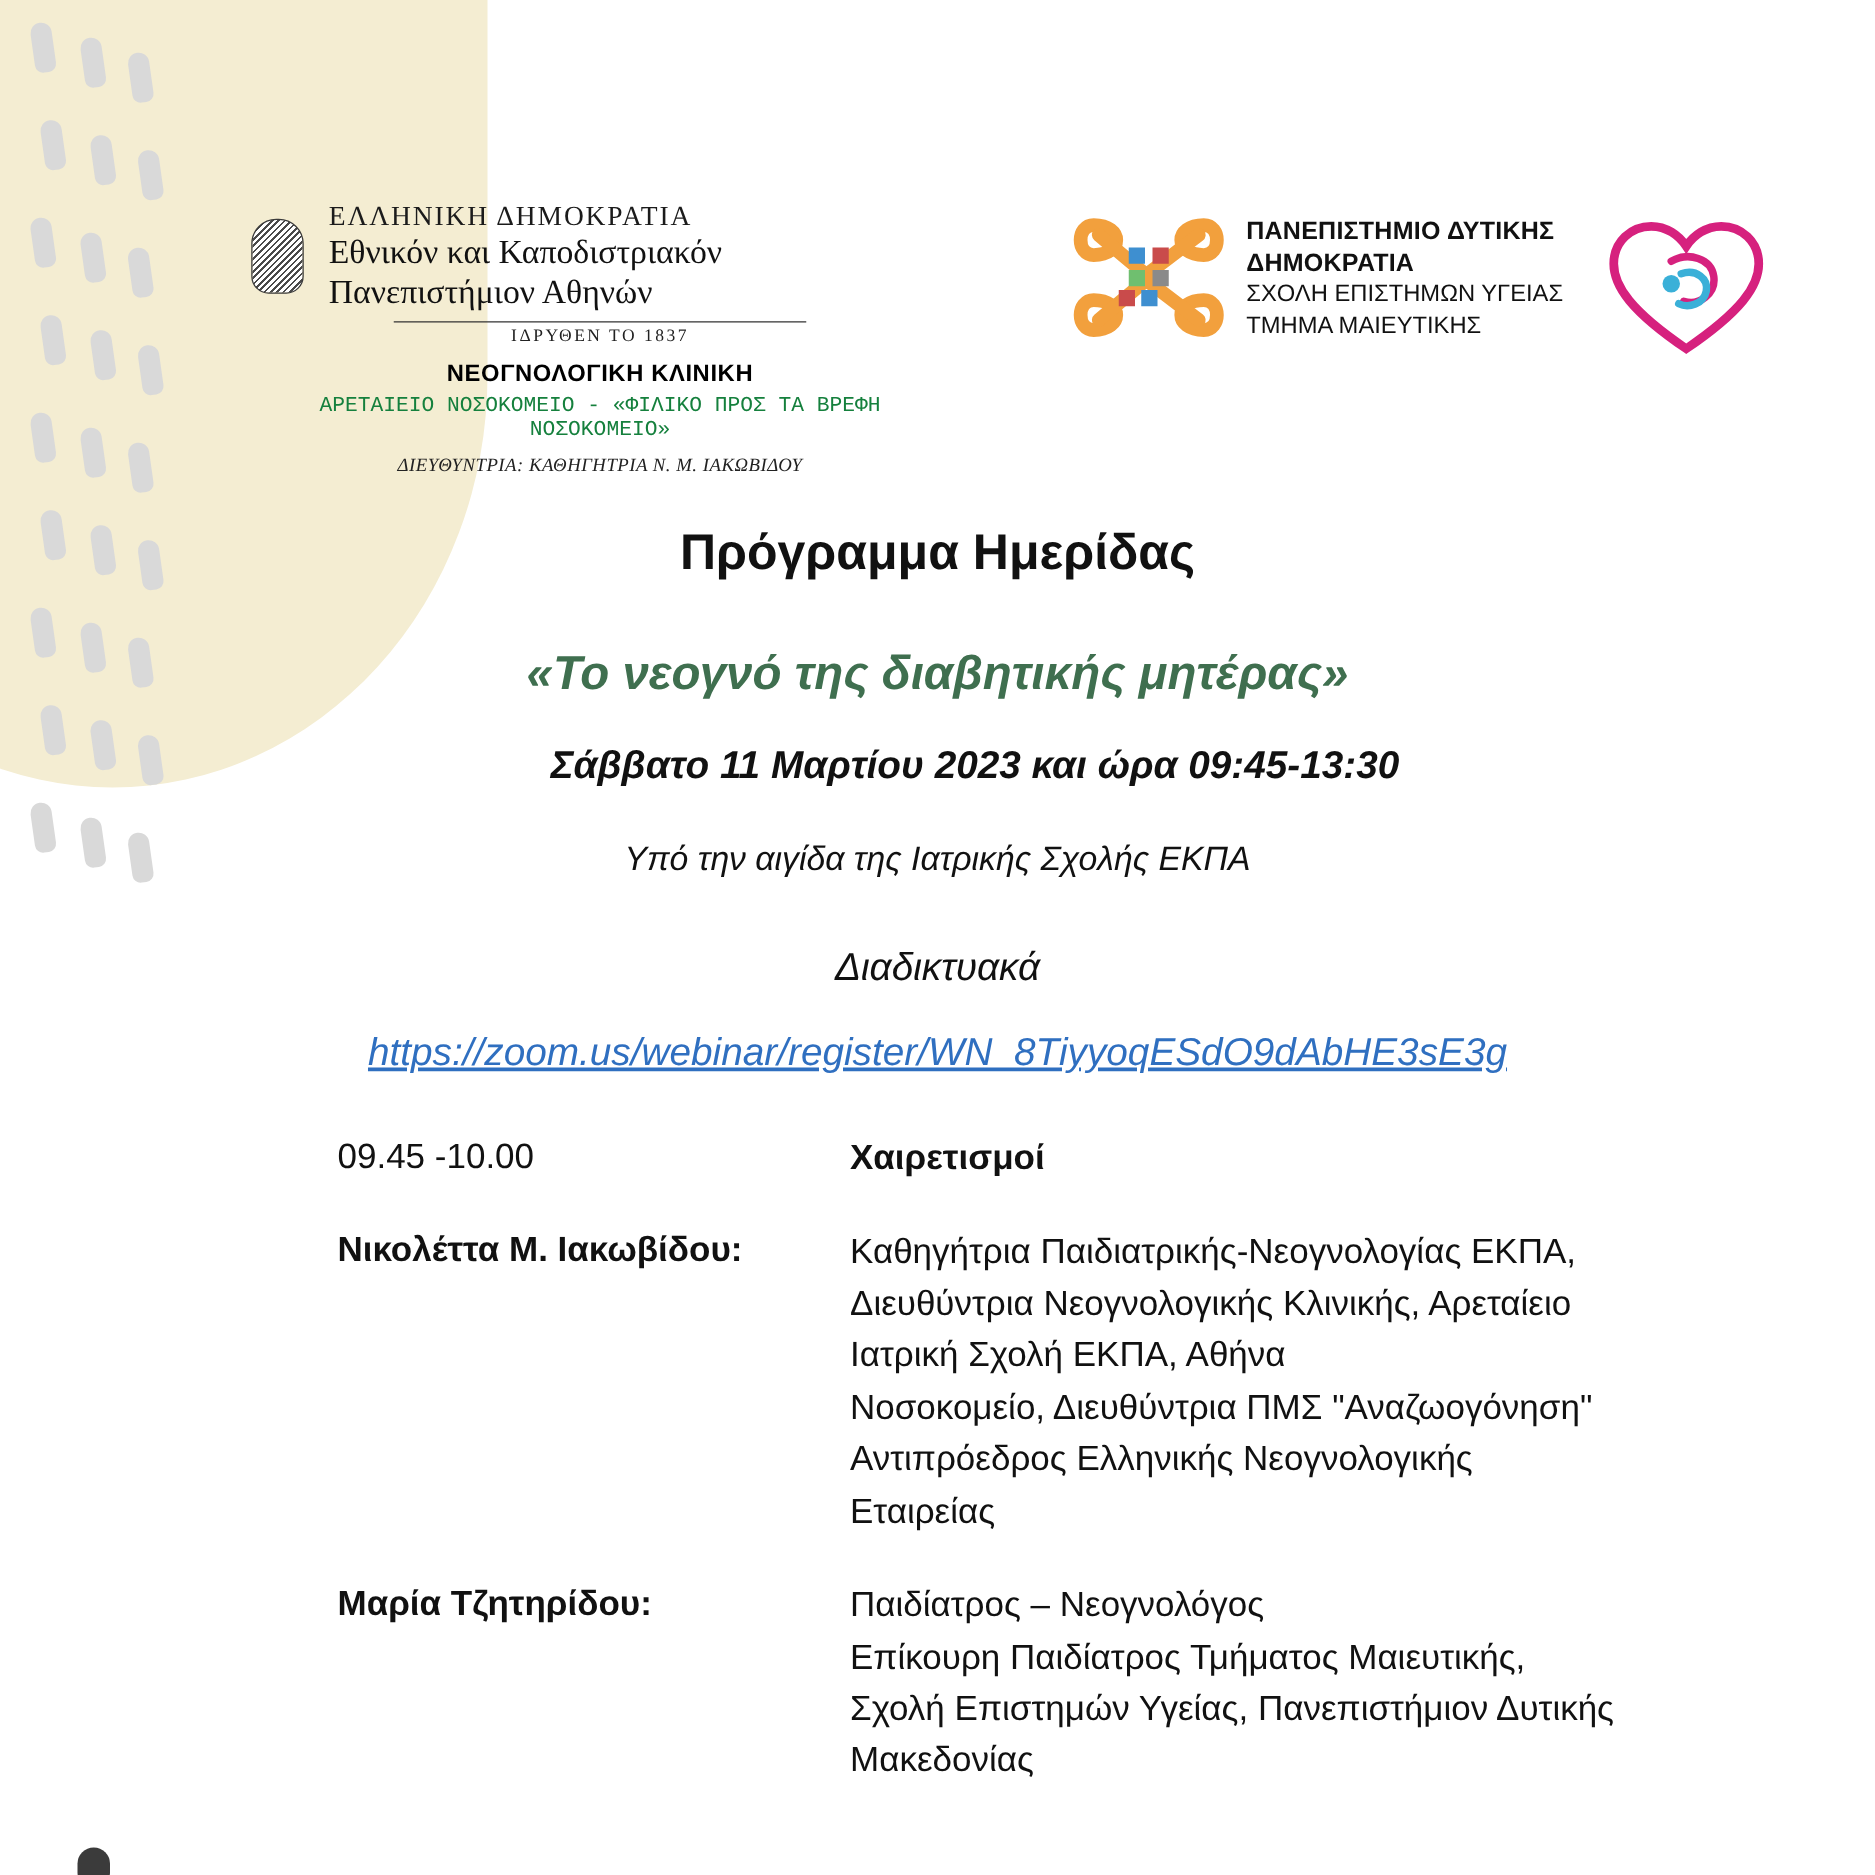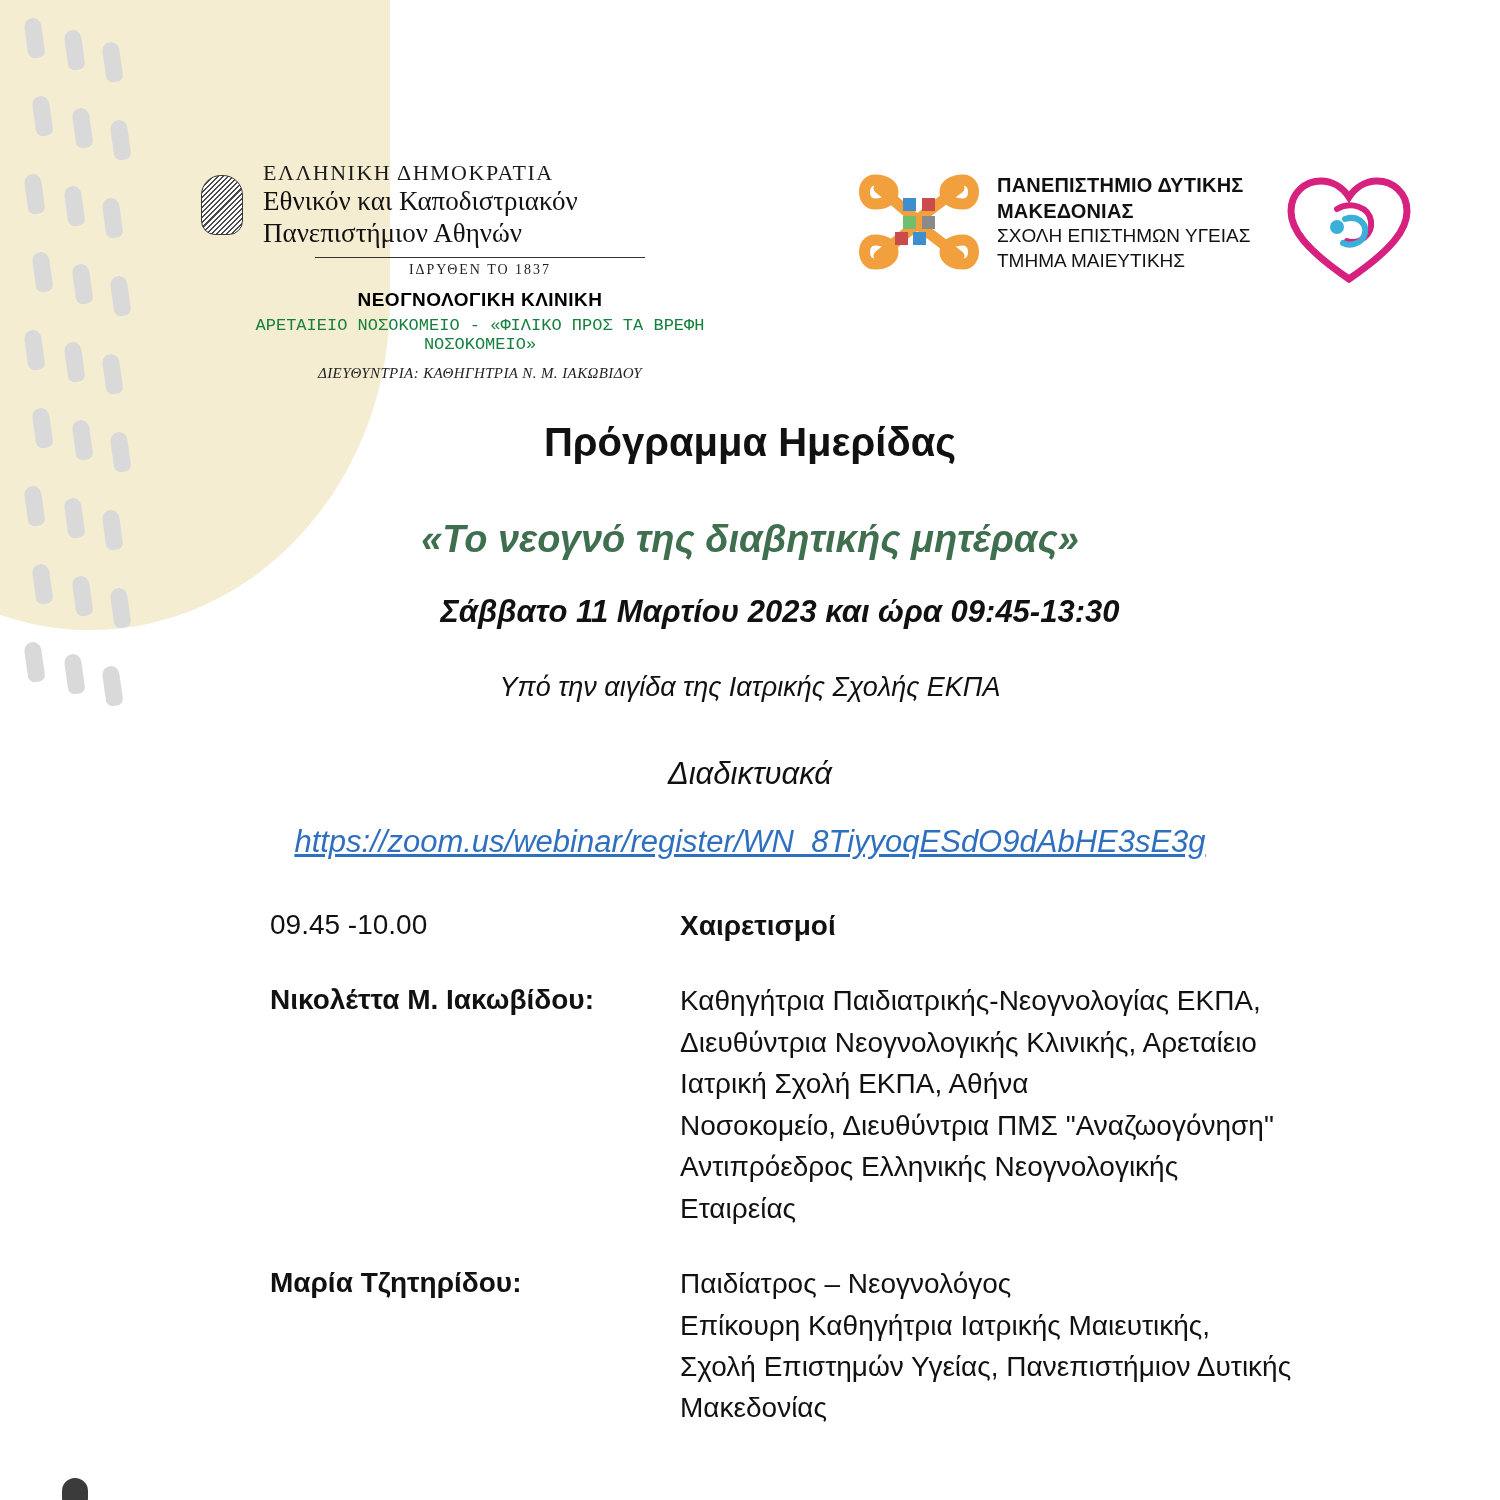--- a/index.html
+++ b/index.html
@@ -351,21 +351,21 @@
             <rect x="67" y="40" width="13" height="13" fill="#c94b4b"></rect>
             <rect x="48" y="58" width="13" height="13" fill="#6fbf6f"></rect>
             <rect x="67" y="58" width="13" height="13" fill="#8a8a8a"></rect>
             <rect x="58" y="74" width="13" height="13" fill="#3e8fd0"></rect>
             <rect x="40" y="74" width="13" height="13" fill="#c94b4b"></rect>
           </g>
         </svg>
       </div>
       <div class="uowm-text">
         <div class="uowm-l1">ΠΑΝΕΠΙΣΤΗΜΙΟ ΔΥΤΙΚΗΣ</div>
-        <div class="uowm-l1">ΜΑΚΕΔΟΝΙΑΣ</div>
+        <div class="uowm-l1">ΔΗΜΟΚΡΑΤΙΑ</div>
         <div class="uowm-l3">ΣΧΟΛΗ ΕΠΙΣΤΗΜΩΝ ΥΓΕΙΑΣ</div>
         <div class="uowm-l3">ΤΜΗΜΑ ΜΑΙΕΥΤΙΚΗΣ</div>
       </div>
     </div>
 
     <div class="logo-heart">
       <svg viewBox="0 0 128 112" width="128" height="112" aria-hidden="true">
         <path d="M64 104 C20 74 6 54 6 36 C6 18 20 6 36 6 C48 6 58 13 64 22 C70 13 80 6 92 6 C108 6 122 18 122 36 C122 54 108 74 64 104 Z" fill="none" stroke="#d6217e" stroke-width="7"></path>
         <path d="M52 34 C66 26 84 32 86 46 C88 60 74 70 62 66" fill="none" stroke="#d6217e" stroke-width="6" stroke-linecap="round"></path>
         <path d="M60 44 C72 40 82 48 80 58 C78 68 66 72 58 68" fill="none" stroke="#3ab0d8" stroke-width="6" stroke-linecap="round"></path>
@@ -396,20 +396,20 @@
           <span class="line">Ιατρική Σχολή ΕΚΠΑ, Αθήνα</span>
           <span class="line">Νοσοκομείο, Διευθύντρια ΠΜΣ "Αναζωογόνηση"</span>
           <span class="line">Αντιπρόεδρος Ελληνικής Νεογνολογικής</span>
           <span class="line">Εταιρείας</span>
         </div>
       </div>
       <div class="row">
         <div class="col-left bold">Μαρία Τζητηρίδου:</div>
         <div class="col-right">
           <span class="line">Παιδίατρος – Νεογνολόγος</span>
-          <span class="line">Επίκουρη Καθηγήτρια Ιατρικής Μαιευτικής,</span>
+          <span class="line">Επίκουρη Παιδίατρος Τμήματος Μαιευτικής,</span>
           <span class="line">Σχολή Επιστημών Υγείας, Πανεπιστήμιον Δυτικής</span>
           <span class="line">Μακεδονίας</span>
         </div>
       </div>
     </div>
 
 </div>
 
 </body></html>

